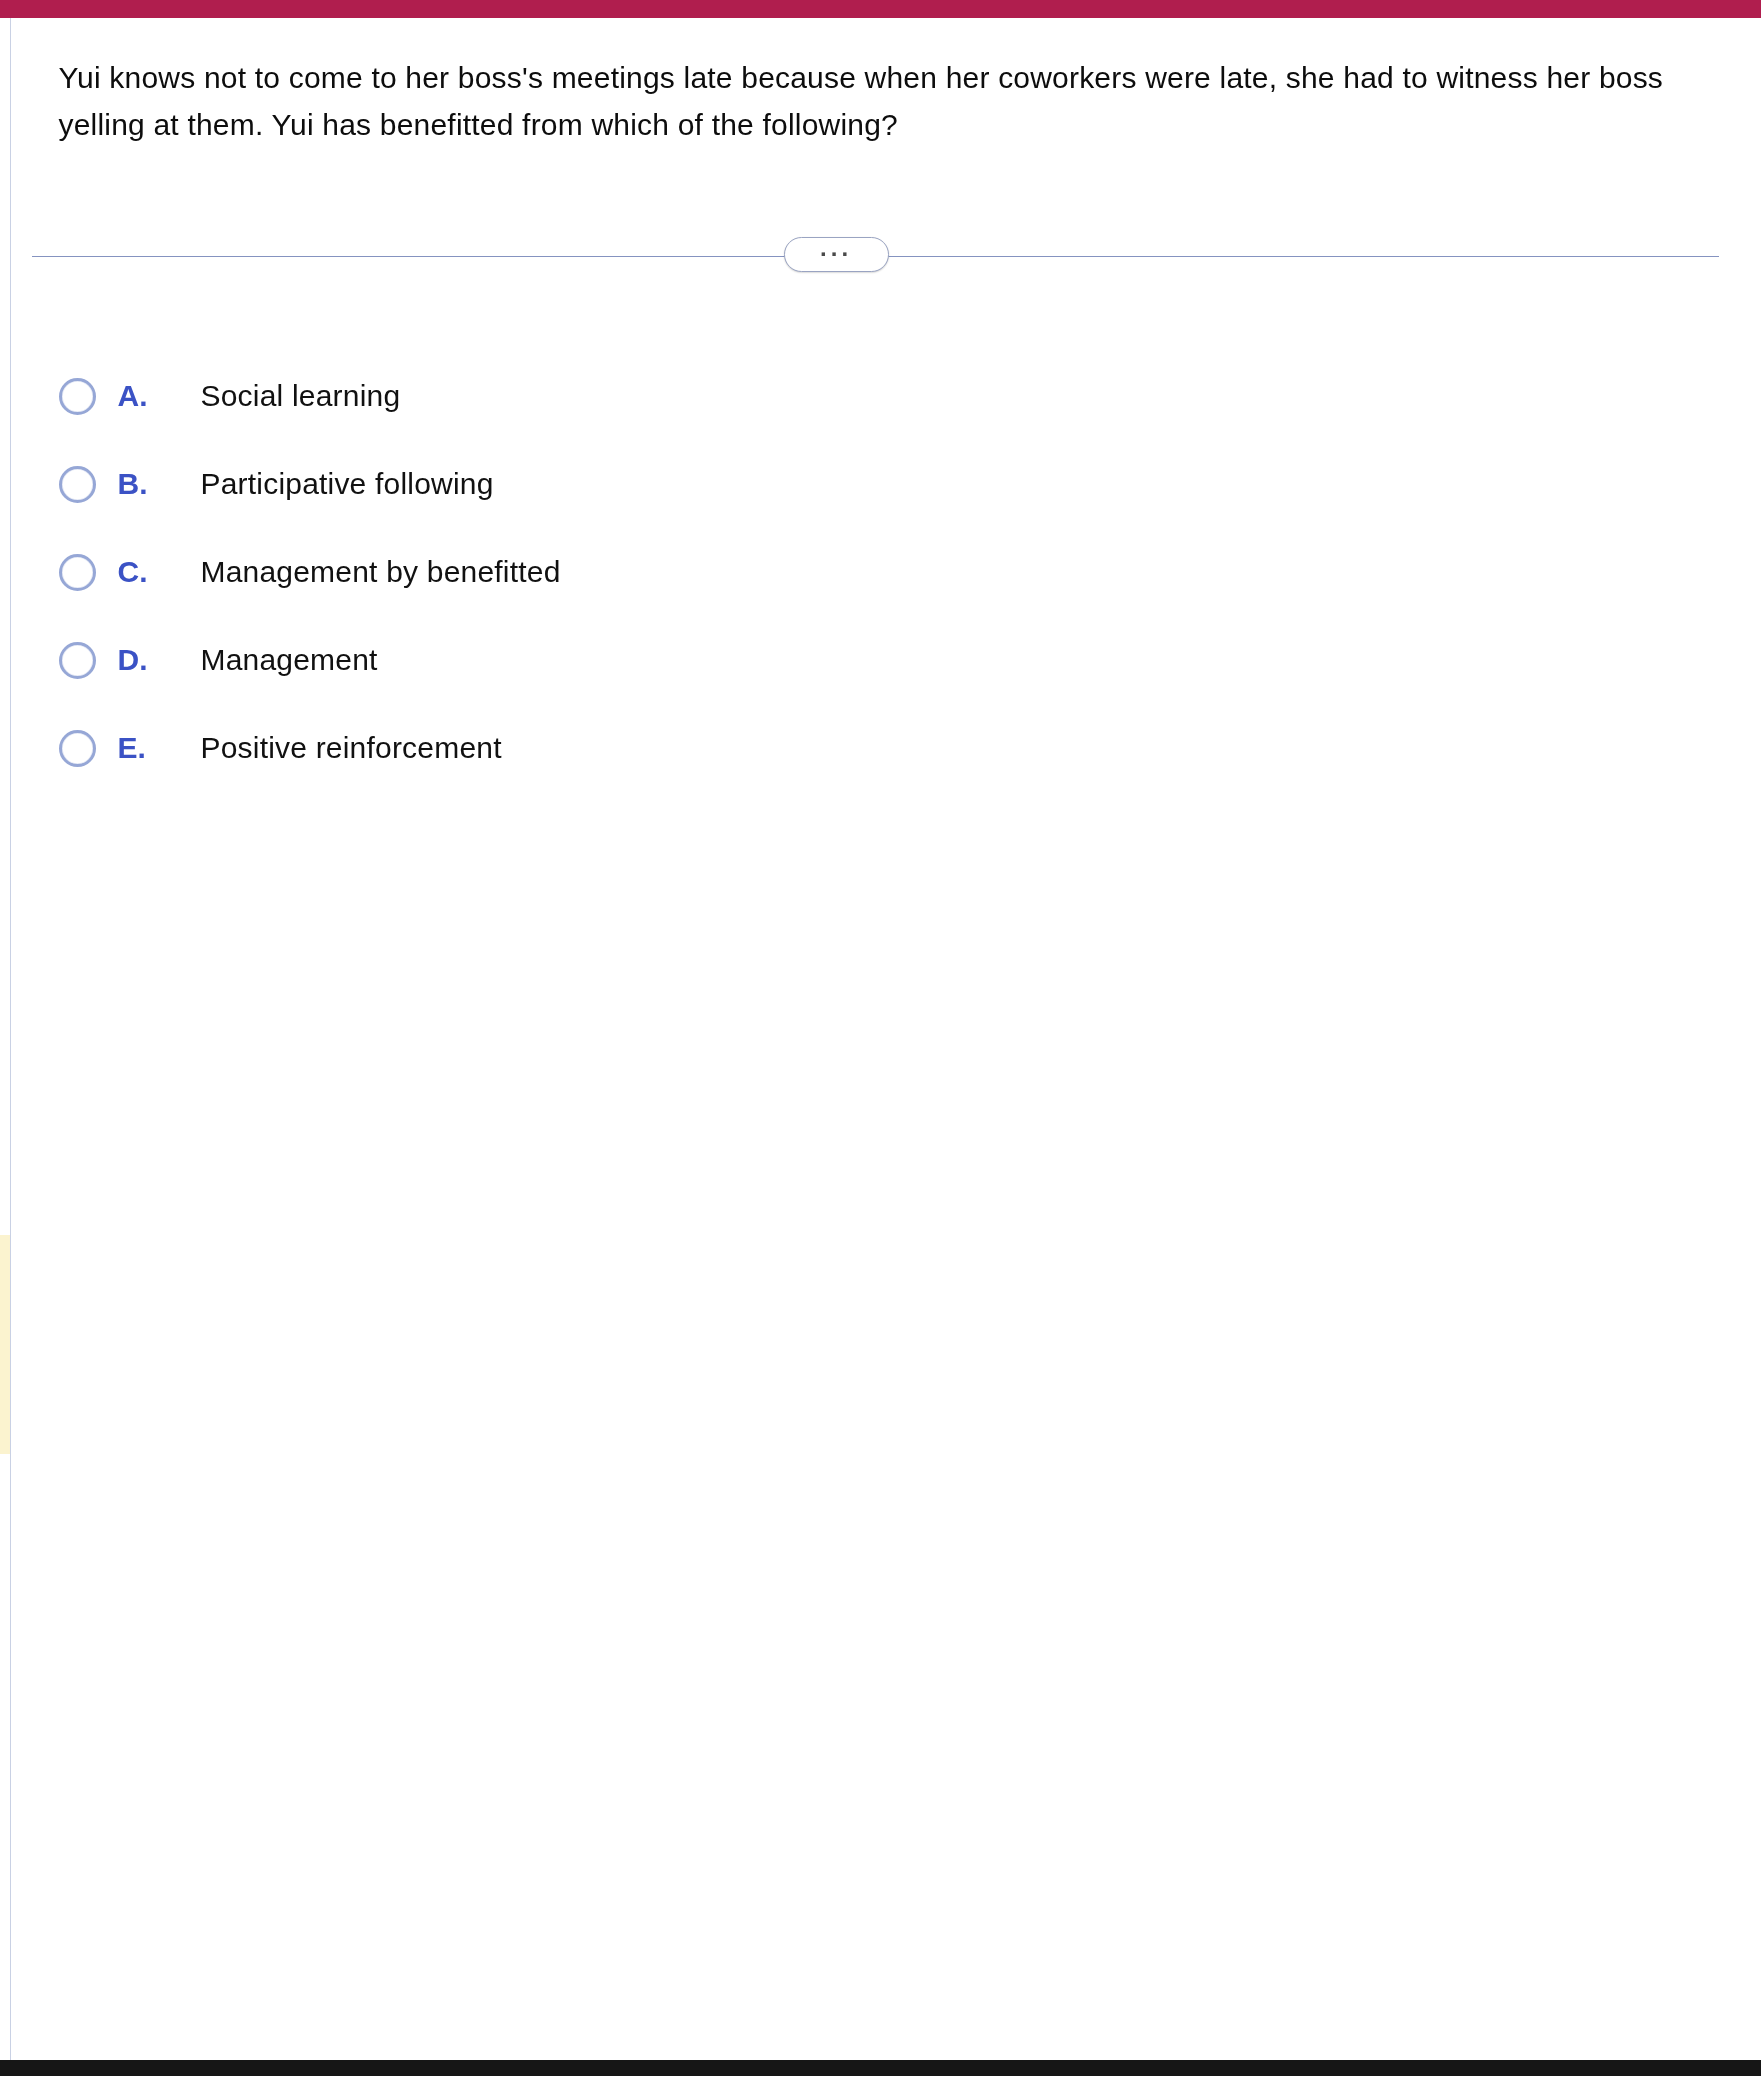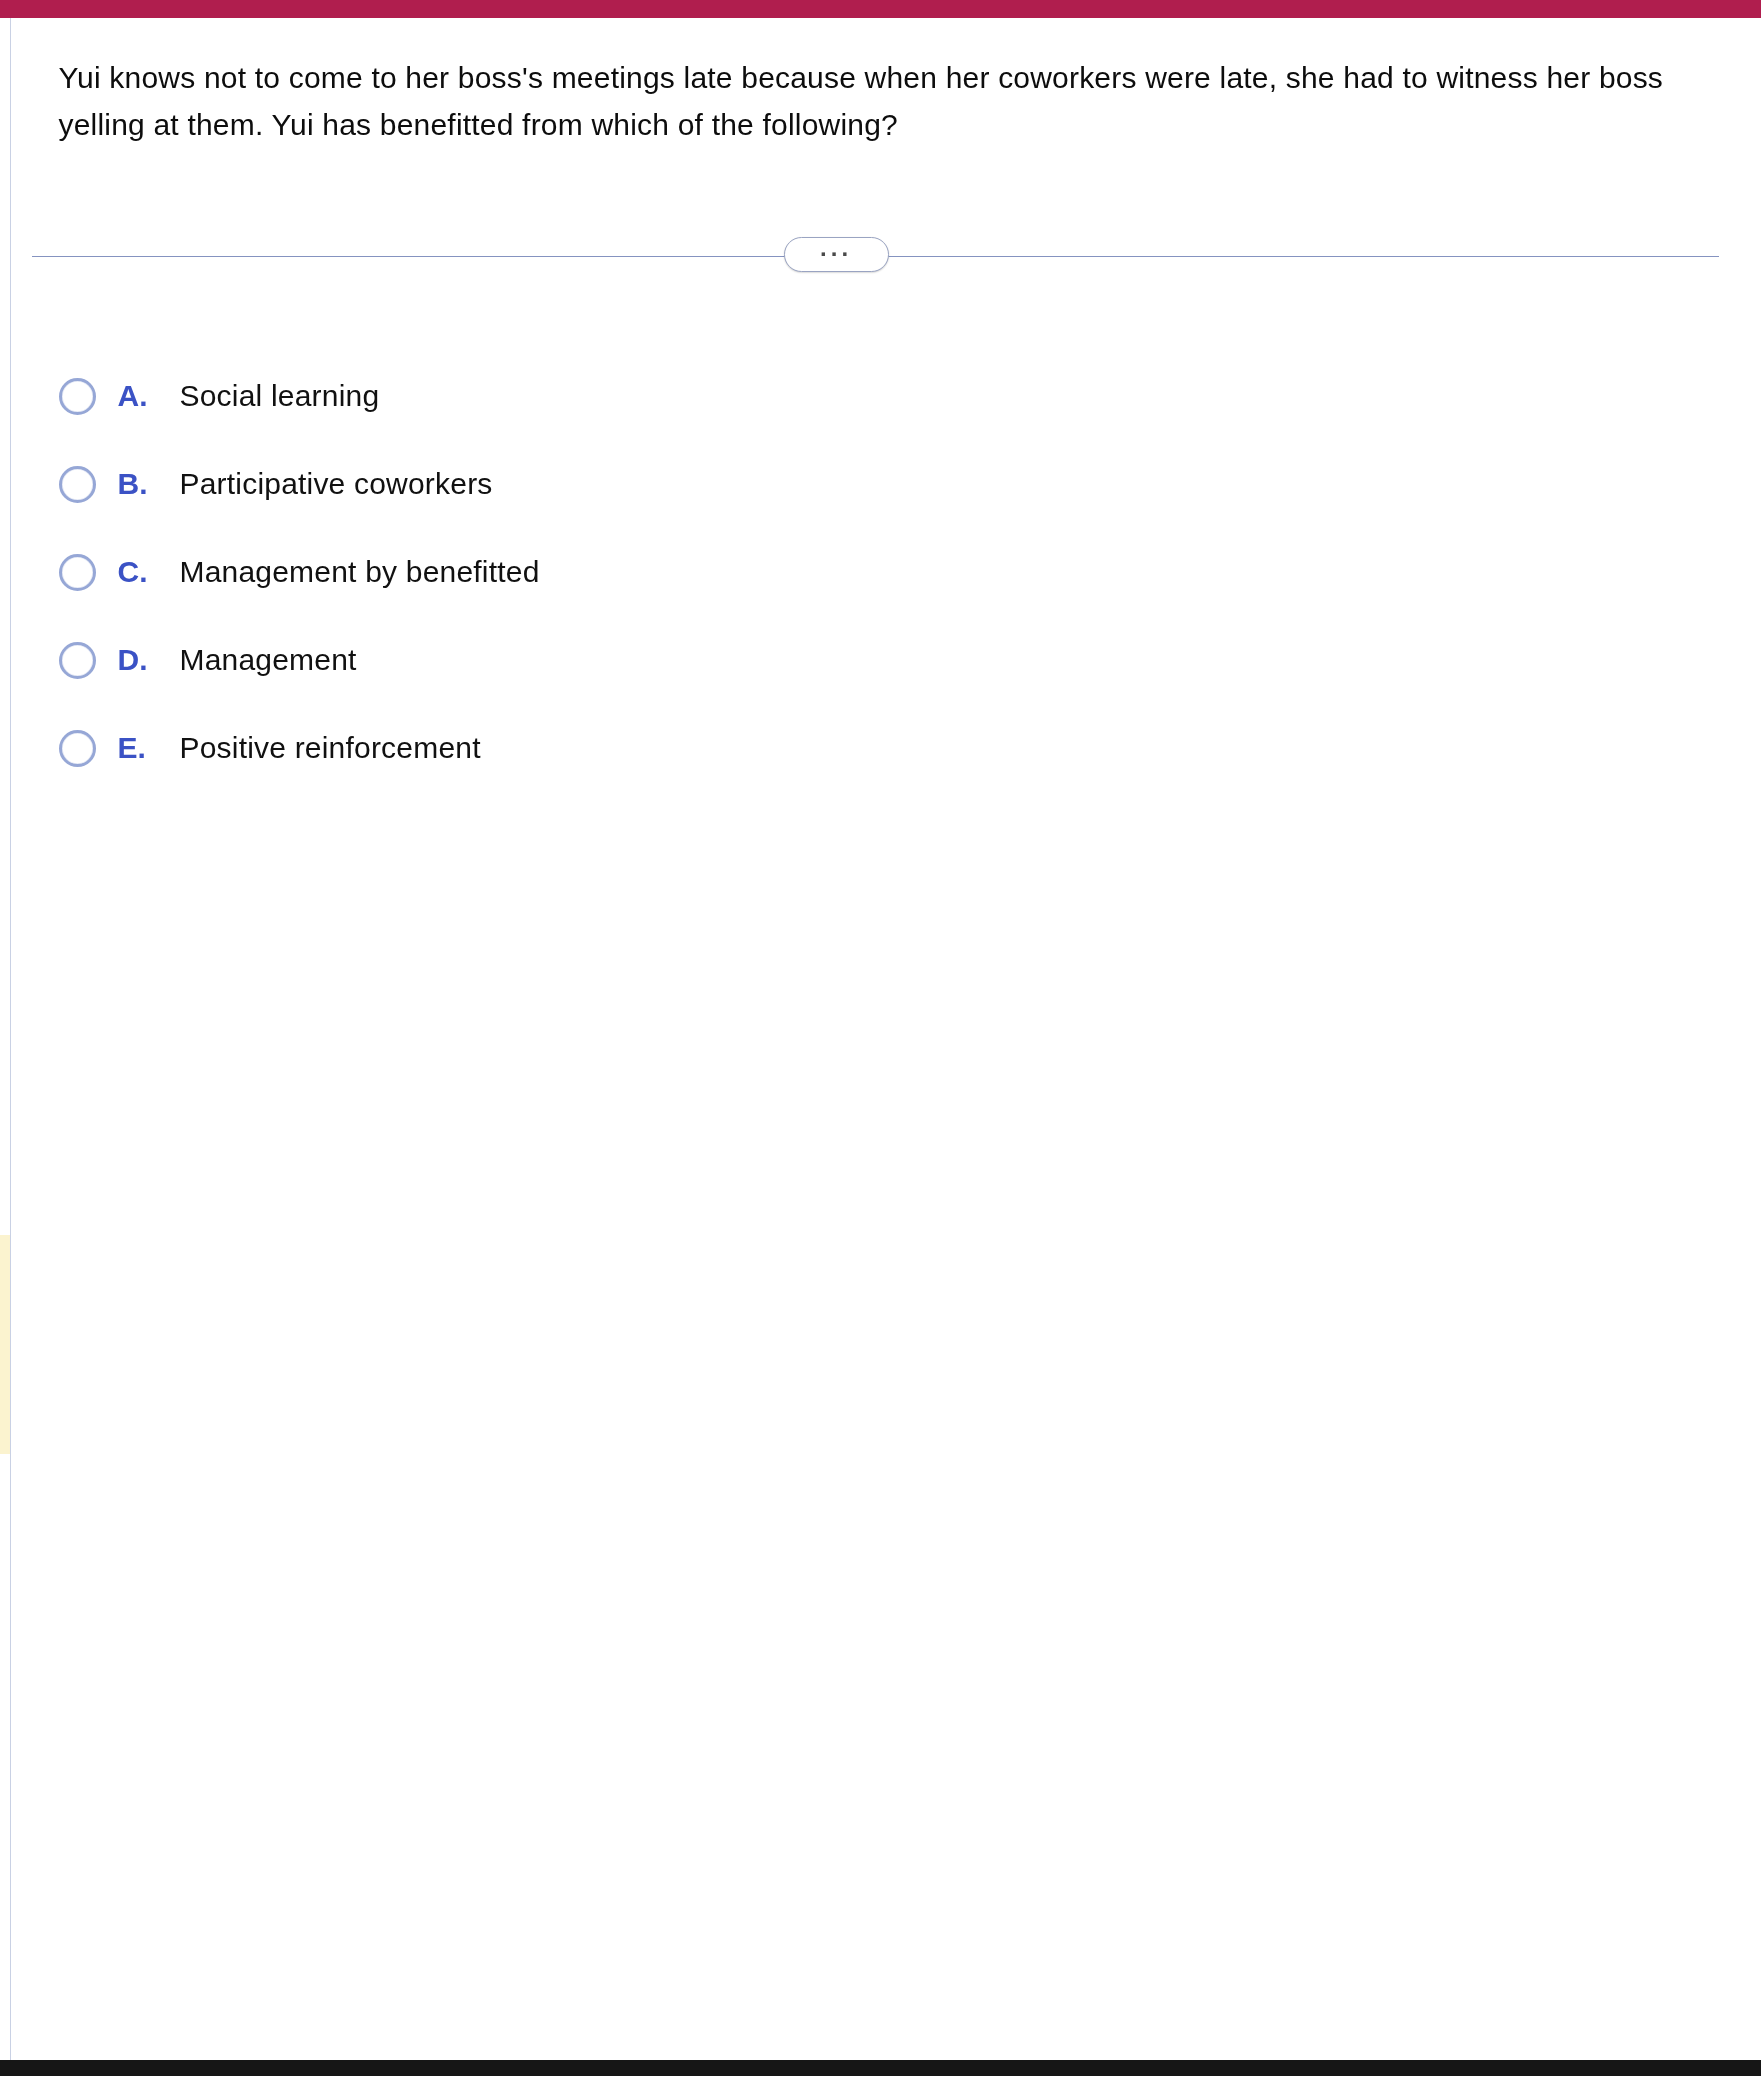--- a/index.html
+++ b/index.html
@@ -110,21 +110,21 @@
   .option-letter {
     font-size: 30px;
     font-weight: bold;
     color: #3b52c5;
     margin-left: 22px;
     min-width: 49px;
   }
   .option-label {
     font-size: 30px;
     color: #111111;
-    margin-left: 13px;
+    margin-left: 34px;
     letter-spacing: 0.2px;
   }
 </style>
 </head>
 <body>
 
 <div class="top-bar"></div>
 <div class="left-strip"></div>
 
 <div class="content">
@@ -142,21 +142,21 @@
 
     <div class="option-row">
       <span class="radio"></span>
       <span class="option-letter">A.</span>
       <span class="option-label">Social learning</span>
     </div>
 
     <div class="option-row">
       <span class="radio"></span>
       <span class="option-letter">B.</span>
-      <span class="option-label">Participative coworkers</span>
+      <span class="option-label">Participative following</span>
     </div>
 
     <div class="option-row">
       <span class="radio"></span>
       <span class="option-letter">C.</span>
       <span class="option-label">Management by benefitted</span>
     </div>
 
     <div class="option-row">
       <span class="radio"></span>

